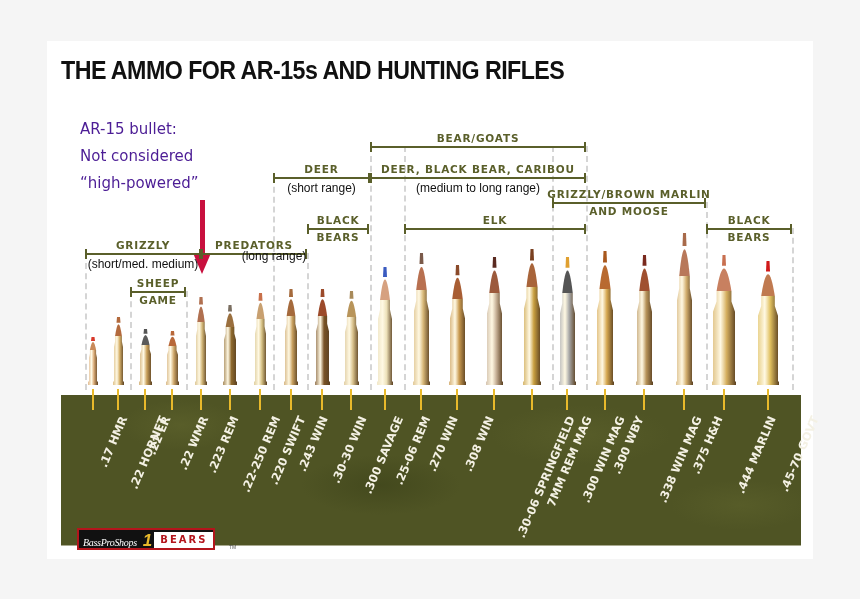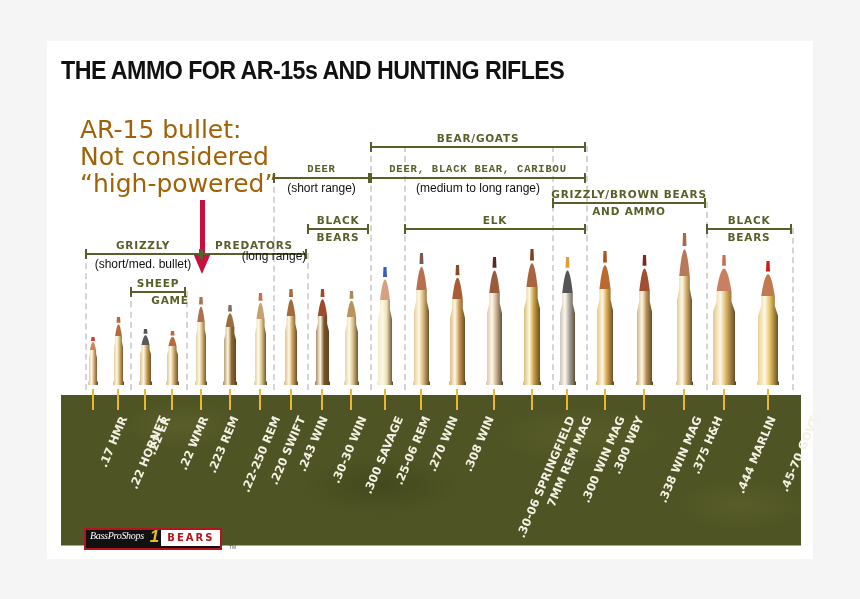--- a/index.html
+++ b/index.html
@@ -1,39 +1,39 @@
 <!DOCTYPE html>
 <html><head>
 <meta charset="utf-8">
 <style>
   html, body { margin:0; padding:0; }
   body { width:860px; height:599px; background:#f5f5f5; position:relative; overflow:hidden; font-family:"Liberation Sans", sans-serif; }
   .card { position:absolute; left:47px; top:41px; width:766px; height:518px; background:#ffffff; }
   .title { position:absolute; left:61px; top:56px; font-family:"Liberation Sans", sans-serif; font-weight:bold; font-size:25px; letter-spacing:-0.6px; color:#111; white-space:nowrap; transform:scaleX(0.93); transform-origin:left top; }
-  .callout { position:absolute; left:80px; top:116px; font-family:"DejaVu Sans", sans-serif; font-size:25px; line-height:27px; color:#a16207; white-space:pre; }
+  .callout { position:absolute; left:80px; top:116px; font-family:"DejaVu Sans", sans-serif; font-size:15px; line-height:27px; color:#4c1d95; white-space:pre; }
   .arrow-shaft { position:absolute; left:200px; top:200px; width:5px; height:55px; background:#c8103e; }
   .arrow-head { position:absolute; left:193px; top:253px; width:0; height:0; border-left:9.5px solid transparent; border-right:9.5px solid transparent; border-top:21px solid #c8103e; }
   .vdash { position:absolute; width:0; border-left:2px dashed #d5d5d5; }
   .bracket { position:absolute; height:2px; background:#5a5f2a; }
   .bracket::before, .bracket::after { content:""; position:absolute; top:-4px; width:2px; height:10px; background:#5a5f2a; }
   .bracket::before { left:0; } .bracket::after { right:0; }
   .blabel { position:absolute; font-family:"DejaVu Sans", sans-serif; font-weight:bold; font-size:10.5px; letter-spacing:0.8px; color:#5a5f2a; text-align:center; white-space:nowrap; transform:translateX(-50%); }
   .bsub { position:absolute; font-family:"Liberation Sans", sans-serif; font-size:12px; color:#111; white-space:nowrap; transform:translateX(-50%); }
   .cart { position:absolute; bottom:215px; }
   .band { position:absolute; left:61px; top:395px; width:740px; height:151px;
     background:
       radial-gradient(ellipse 60px 25px at 120px 30px, rgba(95,100,45,0.6), transparent),
       radial-gradient(ellipse 80px 30px at 320px 90px, rgba(60,66,25,0.6), transparent),
       radial-gradient(ellipse 90px 30px at 520px 40px, rgba(95,100,45,0.5), transparent),
       radial-gradient(ellipse 70px 25px at 680px 110px, rgba(95,100,45,0.5), transparent),
       #4f5424; }
   .band-bottom { position:absolute; left:61px; top:545px; width:740px; height:1px; background:#a9aa90; }
   .tick { position:absolute; top:389px; width:2px; height:21px; background:#e8b92b; }
   .clabel { position:absolute; font-family:"DejaVu Sans", sans-serif; font-weight:bold; font-size:11.5px; color:#f4f1e4; white-space:nowrap; transform-origin:right top; transform:rotate(-67deg); text-align:right; }
-  .logo { position:absolute; left:77px; top:528px; height:18px; display:flex; align-items:flex-start; border:2px solid #b3151c; background:#111;margin-left:7px; }
+  .logo { position:absolute; left:77px; top:528px; height:18px; display:flex; align-items:flex-end; border:2px solid #b3151c; background:#111; }
   .logo .bps { font-family:"Liberation Serif", serif; font-style:italic; font-size:10px; color:#fff; padding:0 4px; letter-spacing:-0.3px; }
   .logo .one { font-family:"Liberation Sans", sans-serif; font-weight:bold; font-style:italic; font-size:17px; color:#e8b92b; padding:0 2px; line-height:14px; }
   .logo .src { background:#fff; color:#b3151c; font-family:"DejaVu Sans", sans-serif; font-weight:bold; font-size:10px; letter-spacing:2px; padding:1px 6px; height:14px; line-height:14px; }
   .tm { position:absolute; left:229px; top:544px; font-size:5px; color:#555; }
 </style>
 </head>
 <body>
 
 <div class="card"></div>
 
@@ -54,45 +54,45 @@
     <div class="vdash" style="left: 404px; top: 146px; height: 244px;"></div>
     <div class="vdash" style="left: 552px; top: 146px; height: 244px;"></div>
     <div class="vdash" style="left: 586px; top: 146px; height: 244px;"></div>
     <div class="vdash" style="left: 706px; top: 202px; height: 188px;"></div>
     <div class="vdash" style="left: 792px; top: 228px; height: 162px;"></div>
   </div>
 <div id="brackets">
     <div class="bracket" style="left: 370px; top: 146px; width: 216px;"></div>
     <div class="blabel" style="left: 478px; top: 132px;">BEAR/GOATS</div>
     <div class="bracket" style="left: 273px; top: 177px; width: 97px;"></div>
-    <div class="blabel" style="left: 321.5px; top: 163px; font-family: Liberation Mono, monospace;">DEER</div>
+    <div class="blabel" style="left: 321.5px; top: 163px;">DEER</div>
     <div class="bsub" style="left: 321.5px; top: 181px; text-align: right;">(short range)</div>
     <div class="bracket" style="left: 370px; top: 177px; width: 216px;"></div>
-    <div class="blabel" style="left: 478px; top: 163px; font-family: Liberation Mono, monospace;">DEER, BLACK BEAR, CARIBOU</div>
+    <div class="blabel" style="left: 478px; top: 163px;">DEER, BLACK BEAR, CARIBOU</div>
     <div class="bsub" style="left: 478px; top: 181px;">(medium to long range)</div>
     <div class="bracket" style="left: 552px; top: 202px; width: 154px;"></div>
-    <div class="blabel" style="left: 629px; top: 188px;">GRIZZLY/BROWN BEARS</div>
-    <div class="blabel" style="left: 629px; top: 205px;">AND AMMO</div>
+    <div class="blabel" style="left: 629px; top: 188px;">GRIZZLY/BROWN MARLIN</div>
+    <div class="blabel" style="left: 629px; top: 205px;">AND MOOSE</div>
     <div class="bracket" style="left: 307px; top: 228px; width: 62px;"></div>
     <div class="blabel" style="left: 338px; top: 214px;">BLACK</div>
     <div class="blabel" style="left: 338px; top: 231px;">BEARS</div>
     <div class="bracket" style="left: 404px; top: 228px; width: 182px;"></div>
     <div class="blabel" style="left: 495px; top: 214px;">ELK</div>
     <div class="bracket" style="left: 706px; top: 228px; width: 86px;"></div>
     <div class="blabel" style="left: 749px; top: 214px;">BLACK</div>
     <div class="blabel" style="left: 749px; top: 231px;">BEARS</div>
     <div class="bracket" style="left: 85px; top: 253px; width: 116px;"></div>
     <div class="blabel" style="left: 143px; top: 239px;">GRIZZLY</div>
-    <div class="bsub" style="left: 143px; top: 257px;">(short/med. bullet)</div>
+    <div class="bsub" style="left: 143px; top: 257px;">(short/med. medium)</div>
     <div class="bracket" style="left: 201px; top: 253px; width: 106px;"></div>
     <div class="blabel" style="left: 254px; top: 239px;">PREDATORS</div>
     <div class="bsub" style="left: 254px; top: 249px; margin-left: 20px;">(long range)</div>
     <div class="bracket" style="left: 130px; top: 291px; width: 56px;"></div>
     <div class="blabel" style="left: 158px; top: 277px;">SHEEP</div>
-    <div class="blabel" style="left: 170px; top: 294px;">GAME</div>
+    <div class="blabel" style="left: 158px; top: 294px;">GAME</div>
   </div>
 <div id="cartridges">
     <svg width="10" height="48" class="cart" style="position: absolute; left: 88px; top: 337px;">
       <defs>
         <linearGradient id="g0" x1="0" x2="1">
        <stop offset="0" stop-color="#d9a873" stop-opacity="0.75"></stop>
        <stop offset="0.35" stop-color="#fff8e0" stop-opacity="0.9"></stop>
        <stop offset="0.6" stop-color="#d9a873"></stop>
        <stop offset="1" stop-color="#5a4020"></stop>
      </linearGradient>

